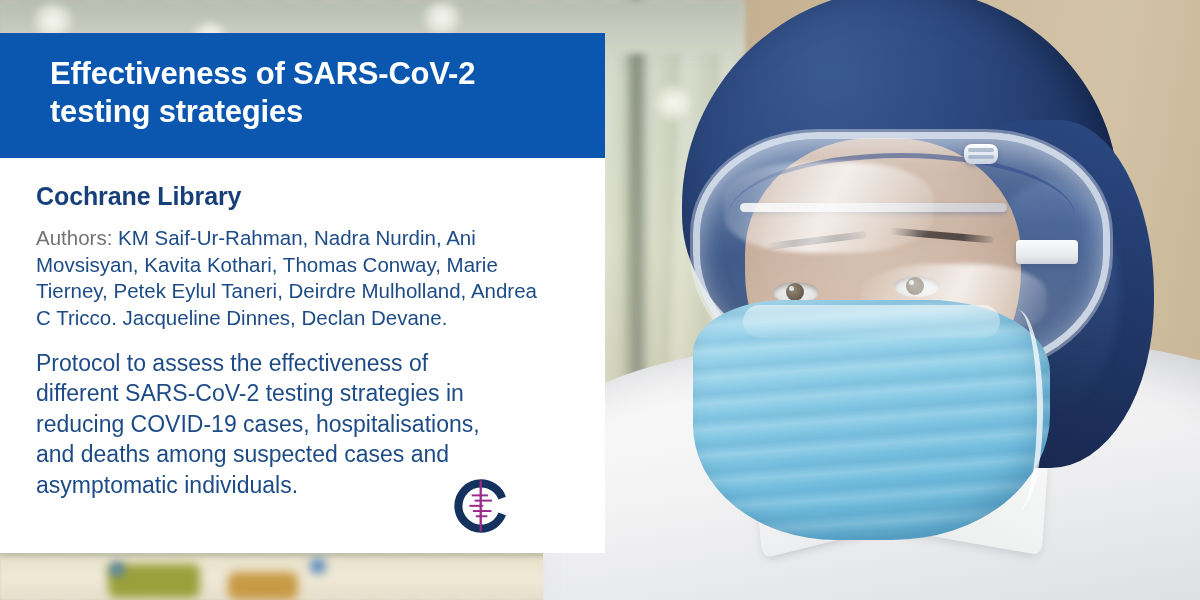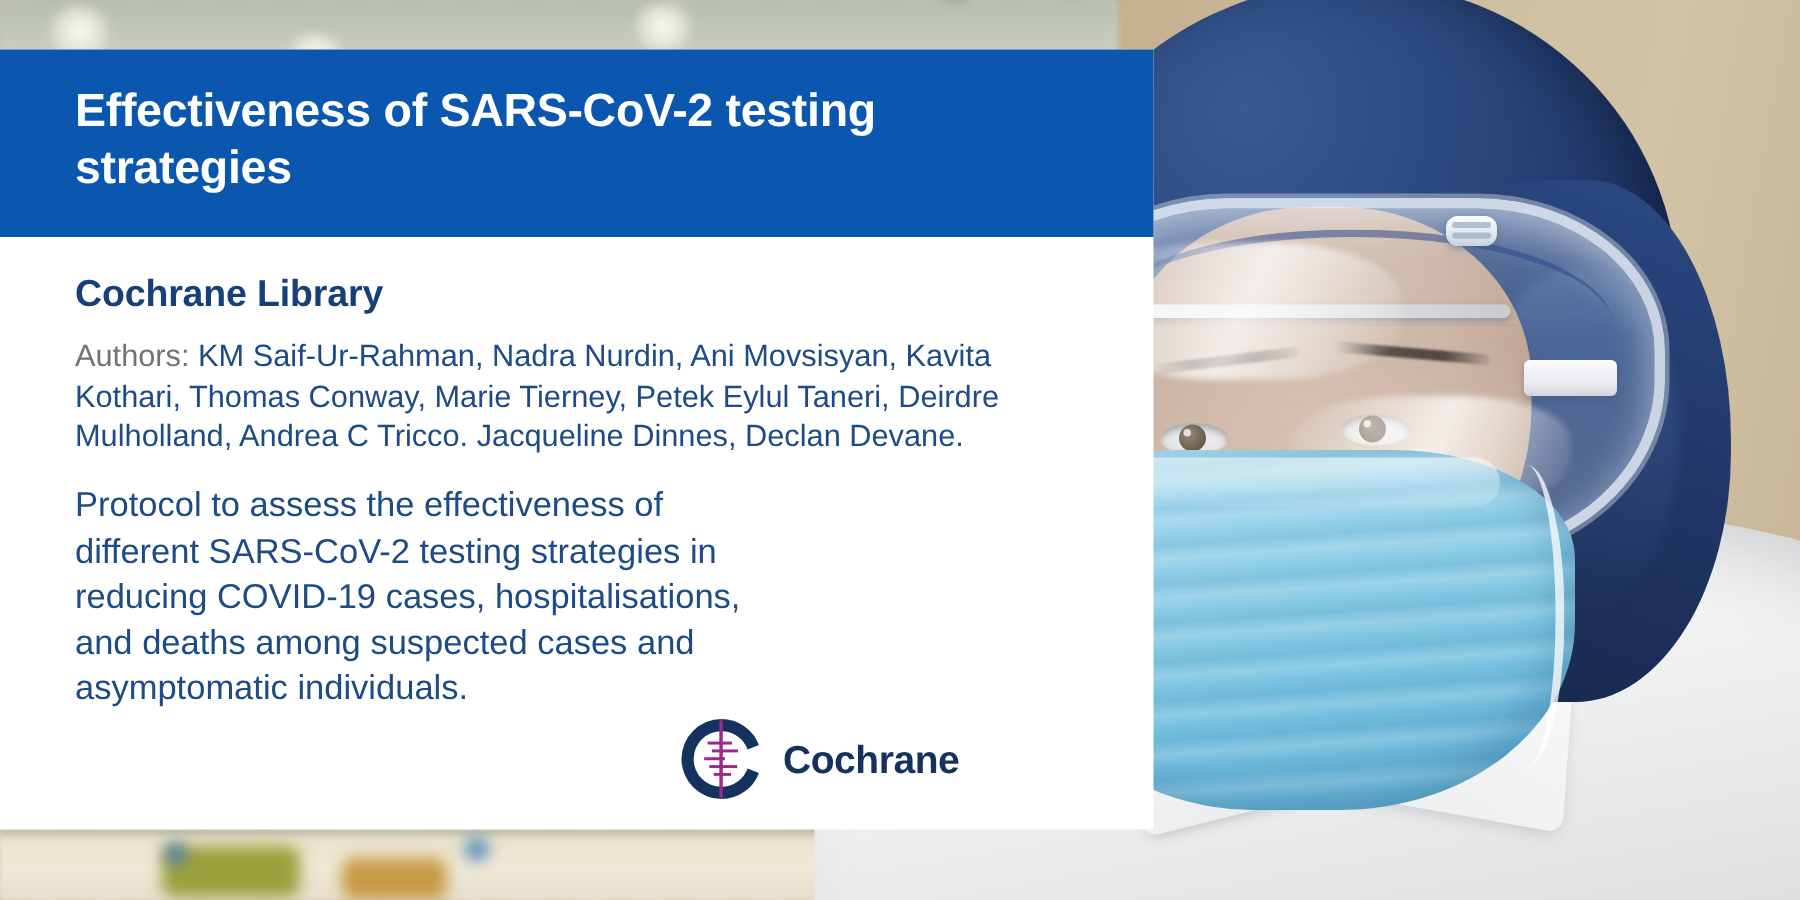--- a/index.html
+++ b/index.html
@@ -331,21 +331,21 @@
     height: 14%;
     background: linear-gradient(180deg, rgba(255,255,255,0.55), rgba(190,225,240,0.25));
     border-radius: 20px;
   }
 
   
   .card {
     position: absolute;
     left: 0;
     top: 33px;
-    width: 769px;
+    width: 605px;
     height: 520px;
     background: #ffffff;
   }
 
   .title-band {
     background: #0b57b0;
     padding: 22px 50px 24px 50px;
     box-sizing: border-box;
     height: 125px;
   }
@@ -353,21 +353,21 @@
     margin: 0;
     color: #ffffff;
     font-size: 31px;
     line-height: 1.23;
     font-weight: bold;
     letter-spacing: -0.2px;
     font-family: "Liberation Sans", sans-serif;
   }
 
   .card-body {
-    padding: 24px 50px 0 50px;
+    padding: 24px 50px 0 36px;
     box-sizing: border-box;
     color: #174278;
   }
   .journal {
     margin: 0 0 14px 0;
     font-size: 25px;
     font-weight: bold;
     color: #17407a;
     letter-spacing: -0.1px;
   }
@@ -503,17 +503,16 @@
 
       <rect x="47.5" y="6" width="4" height="88" fill="#9c2a8c"></rect>
 
       <rect x="34" y="30" width="28" height="3.4" fill="#9c2a8c"></rect>
       <rect x="39" y="39" width="30" height="3.4" fill="#9c2a8c"></rect>
       <rect x="30" y="48" width="24" height="3.4" fill="#9c2a8c"></rect>
       <rect x="36" y="57" width="32" height="3.4" fill="#9c2a8c"></rect>
       <rect x="41" y="66" width="20" height="3.4" fill="#9c2a8c"></rect>
     </svg>
     <div class="logo-words">
-      <span class="w1">Cochrane</span>
     </div>
   </div>
 
 </div>
 
 </body></html>

